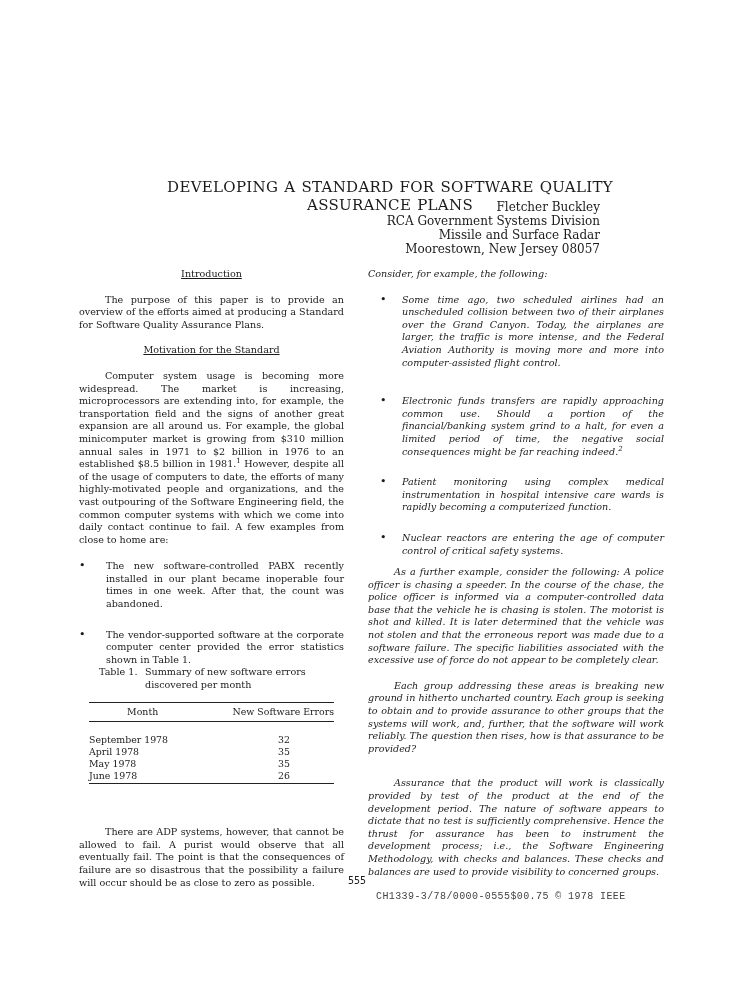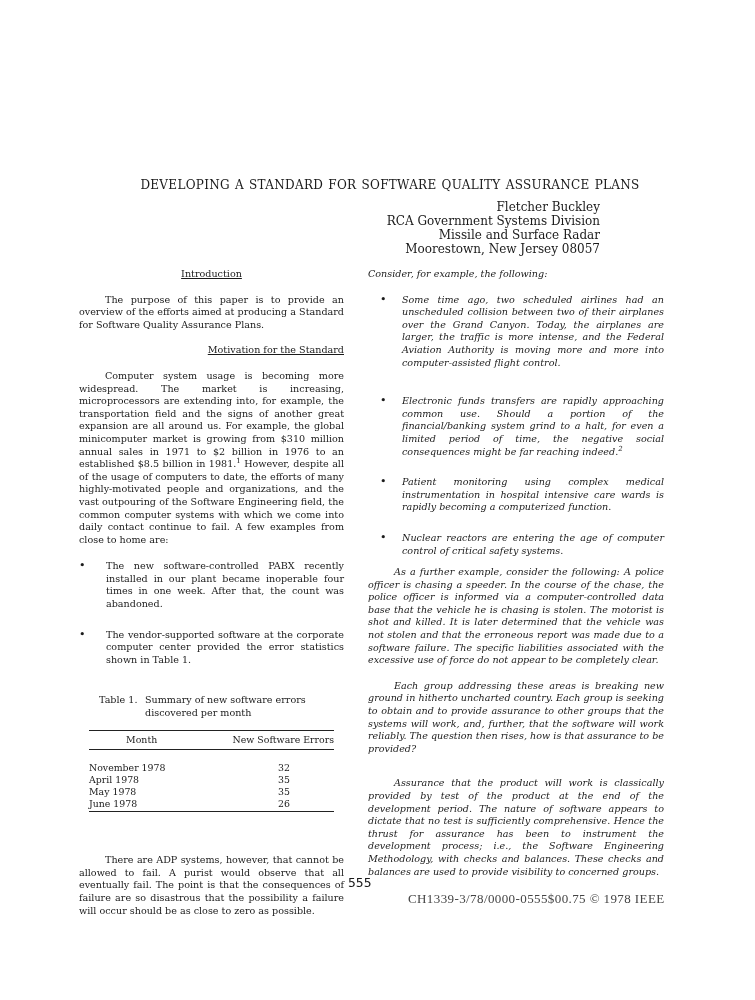--- a/index.html
+++ b/index.html
@@ -15,21 +15,21 @@
       font-family: "DejaVu Serif", "Liberation Serif", serif;
       color: #1a1a1a;
     }
     .page { position: absolute; left: 0; top: 0; width: 755px; height: 1000px; }
 
     .title {
       position: absolute;
       left: 120px; width: 540px;
       top: 178px;
       text-align: center;
-      font-size: 12px;
+      font-size: 15px;
       letter-spacing: 0.3px;
       word-spacing: 1px;
     }
     .byline {
       position: absolute;
       left: 180px; width: 420px;
       top: 200px;
       text-align: right;
       font-size: 12px;
       line-height: 14px;
@@ -44,40 +44,39 @@
     .col-left { left: 79px; width: 265px; top: 268px; }
     .col-right { left: 368px; width: 296px; top: 268px; font-style: italic; }
 
     .heading {
       text-align: center;
       text-decoration: underline;
       margin: 0 0 13px 0;
     }
     p { margin: 0; text-align: justify; }
     .indent { text-indent: 26px; }
-    .gap { margin-top: 13px; text-align: right; }
+    .gap { margin-top: 13px; }
 
     .bullet-item {
       position: relative;
       padding-left: 27px;
       text-align: justify;
     }
     .bullet {
       position: absolute;
       left: 0; top: 0;
       font-size: 11px;
     }
     .right-bullet { padding-left: 34px; }
     .right-bullet .bullet { left: 12px; }
 
     sup { font-size: 7px; vertical-align: 4px; line-height: 0; }
 
     .table-caption {
       display: flex;
-      margin-top: 28px;
       margin-left: 20px;
     }
     .table-caption .cap-num { width: 46px; flex: none; }
     .table-caption .cap-text { width: 170px; }
 
     table.errors {
       margin-top: 10px;
       margin-left: 10px;
       width: 245px;
       border-collapse: collapse;
@@ -92,30 +91,30 @@
     table.errors th.month-h { text-align: center; }
     table.errors th.err-h { text-align: right; }
     table.errors tbody tr.spacer td { height: 12px; padding: 0; }
     table.errors tbody td { padding: 0; line-height: 12px; }
     table.errors td.val { text-align: right; padding-right: 44px; }
     table.errors tbody tr.last td { border-bottom: 1.5px solid #222; padding-bottom: 1px; }
 
     .page-number {
       position: absolute;
       left: 348px; top: 875px;
-      font-size: 13px;
+      font-size: 10px;
       font-family: "DejaVu Sans Mono", monospace;
     }
     .copyright {
       position: absolute;
-      left: 408px; top: 891px;
-      font-size: 13px;
+      left: 376px; top: 891px;
+      font-size: 10px;
       letter-spacing: 0.4px;
       color: #444;
-      font-family: Liberation Serif, serif;
+      font-family: Liberation Mono, monospace;
       white-space: nowrap;
     }
   </style>
 </head>
 <body>
 
 <div class="page">
 
   <div class="title">DEVELOPING A STANDARD FOR SOFTWARE QUALITY ASSURANCE PLANS</div>
 
@@ -152,21 +151,21 @@
         <tr>
           <th class="month-h">Month</th>
           <th class="err-h">New Software Errors</th>
         </tr>
       </thead>
       <tbody>
         <tr class="spacer">
             <td colspan="2"></td>
           </tr>
         <tr>
-          <td>November 1978</td>
+          <td>September 1978</td>
           <td class="val">32</td>
         </tr>
         <tr>
           <td>April 1978</td>
           <td class="val">35</td>
         </tr>
         <tr>
           <td>May 1978</td>
           <td class="val">35</td>
         </tr>

